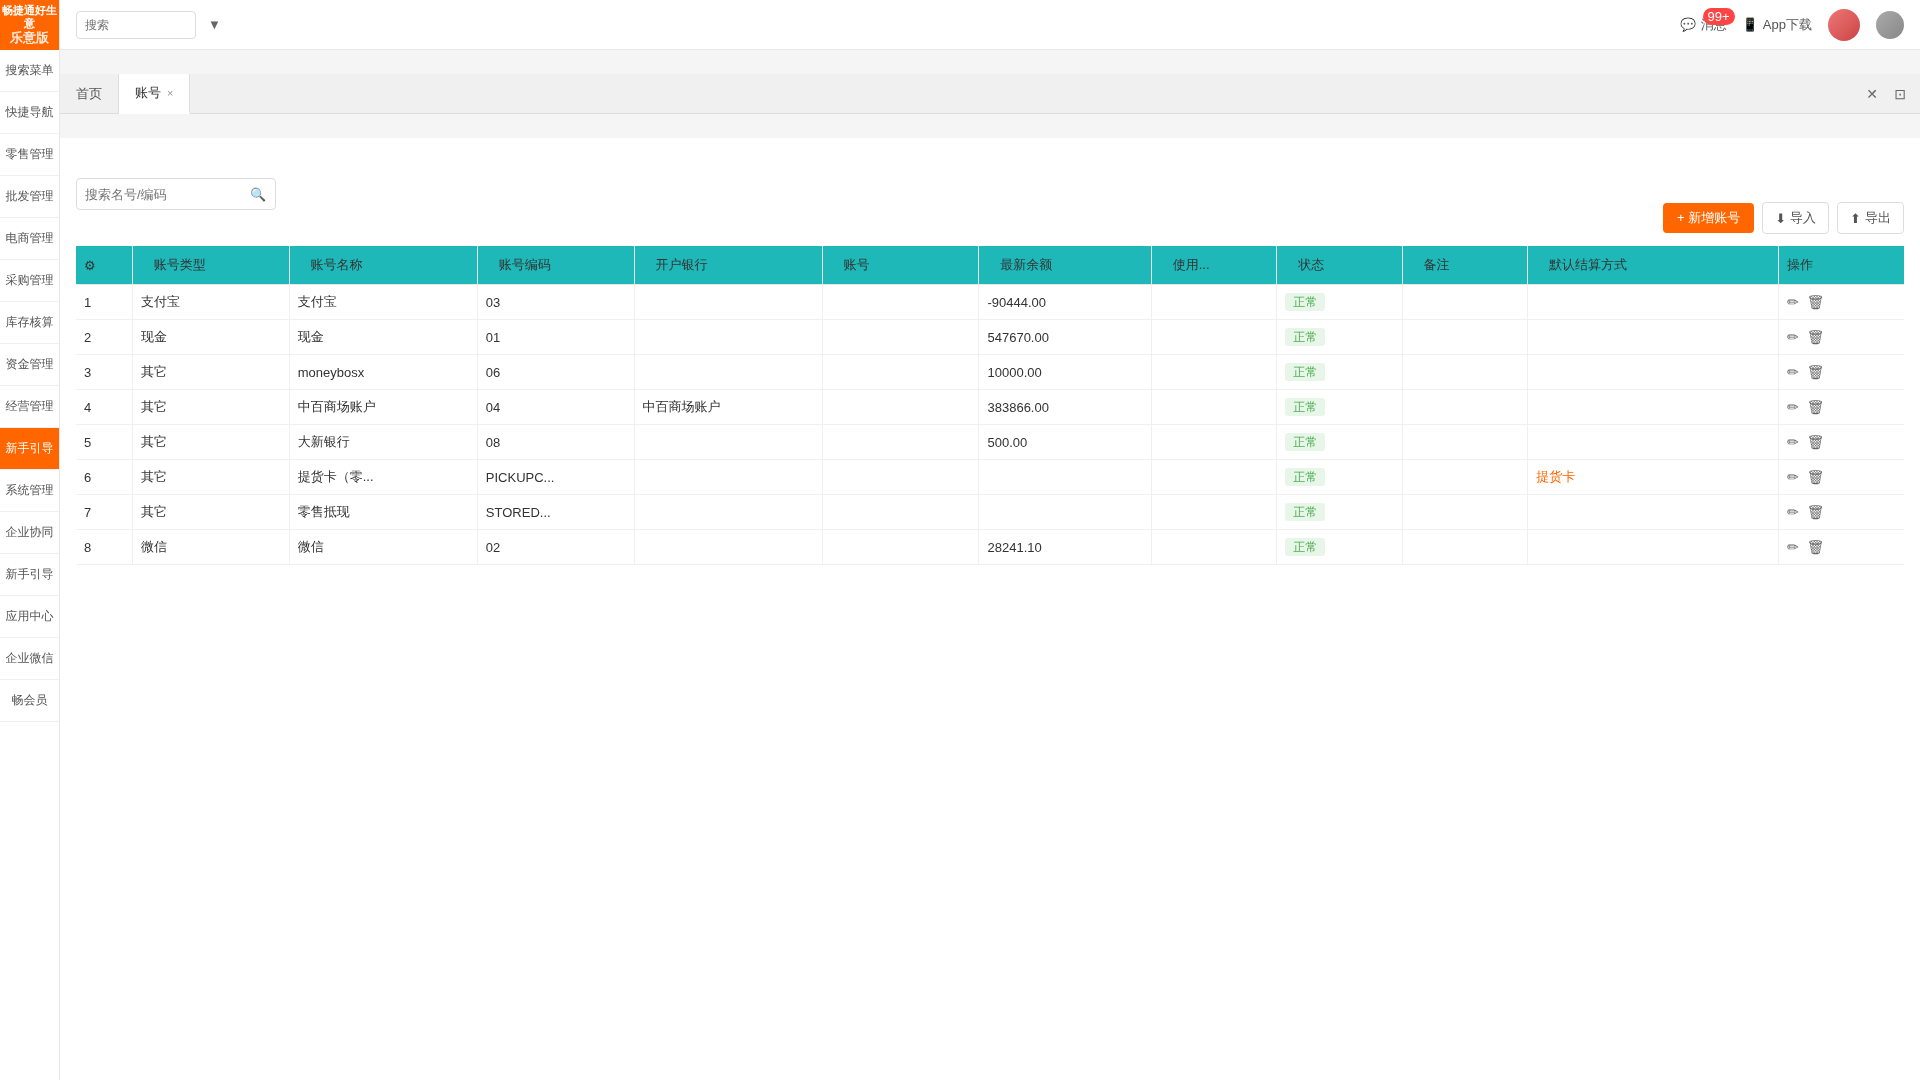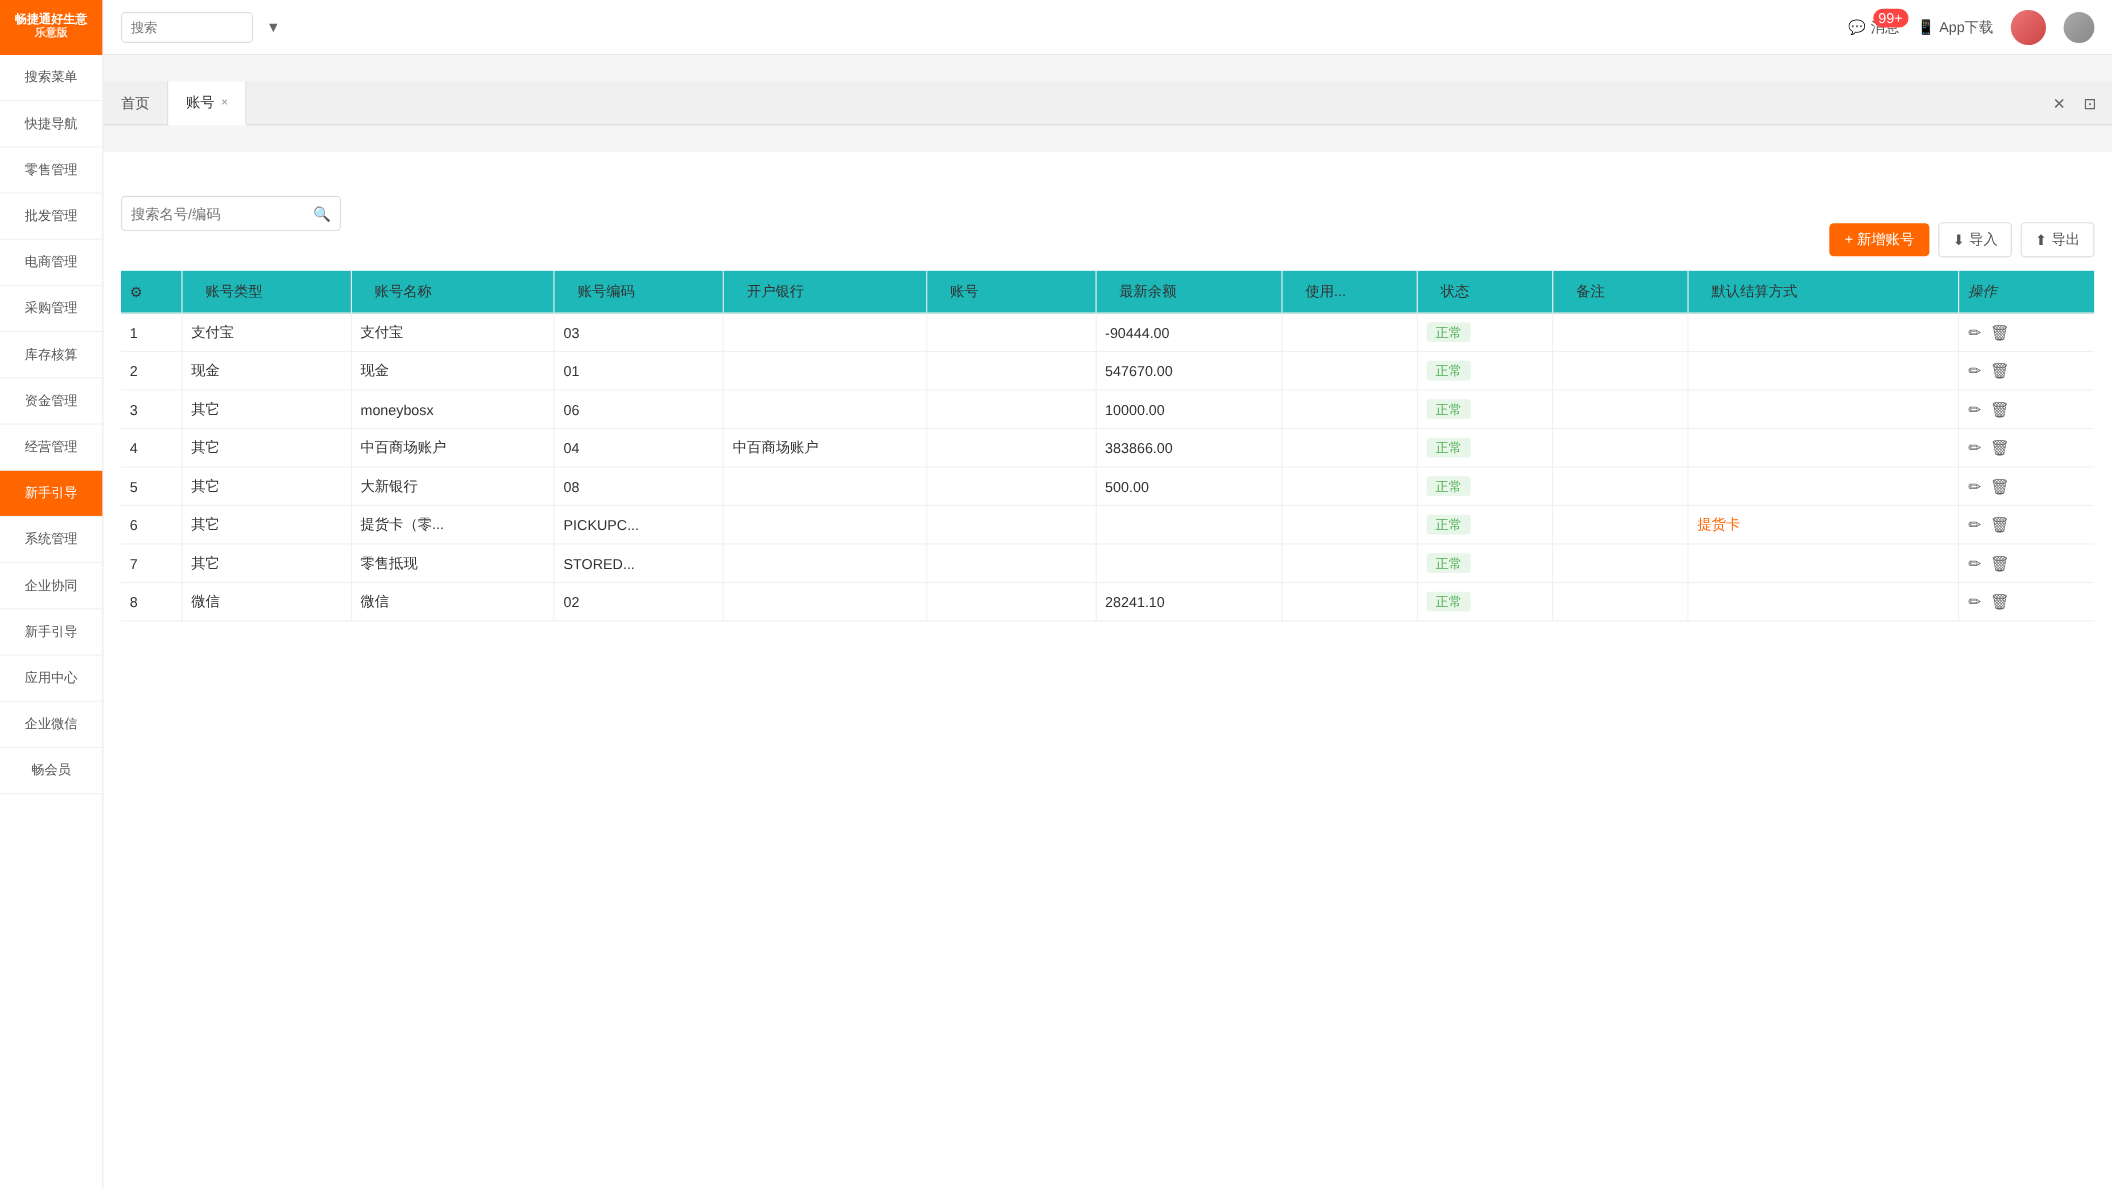--- a/index.html
+++ b/index.html
@@ -1,20 +1,20 @@
 <!DOCTYPE html>
 <html><head>
   <meta charset="utf-8">
   <style>
     * { box-sizing: border-box; margin: 0; padding: 0; }
     body { font-family: 'Microsoft YaHei', Arial, sans-serif; font-size: 13px; background: #f5f5f5; display: flex; height: 1080px; width: 1920px; overflow: hidden; }
 
     
     .sidebar {
-      width: 94px;
+      width: 60px;
       background: #fff;
       display: flex;
       flex-direction: column;
       border-right: 1px solid #e8e8e8;
       flex-shrink: 0;
     }
     .sidebar-logo {
       background: #ff6600;
       height: 50px;
       display: flex;
@@ -313,30 +313,30 @@
     .col-type { width: 100px; }
     .col-name { width: 120px; }
     .col-code { width: 100px; }
     .col-bank { width: 120px; }
     .col-account { width: 100px; }
     .col-balance { width: 110px; }
     .col-use { width: 80px; }
     .col-status { width: 80px; }
     .col-note { width: 80px; }
     .col-default { width: 160px; }
-    .col-action { width: 80px; font-style: italic; }
+    .col-action { width: 80px; }
   </style>
 </head>
 <body>
 
 <div class="sidebar">
   <div class="sidebar-logo">
     <div class="sidebar-logo-inner">
       <div style="font-size:11px;">畅捷通好生意</div>
-      <div style="font-size:10px;opacity:0.85;font-family:Liberation Mono, monospace;">乐意版</div>
+      <div style="font-size:13px;opacity:0.85;">乐意版</div>
     </div>
   </div>
   <div id="sidebar-items-container">
       <div class="sidebar-item">搜索菜单</div>
       <div class="sidebar-item">快捷导航</div>
       <div class="sidebar-item">零售管理</div>
       <div class="sidebar-item">批发管理</div>
       <div class="sidebar-item">电商管理</div>
       <div class="sidebar-item">采购管理</div>
       <div class="sidebar-item">库存核算</div>

